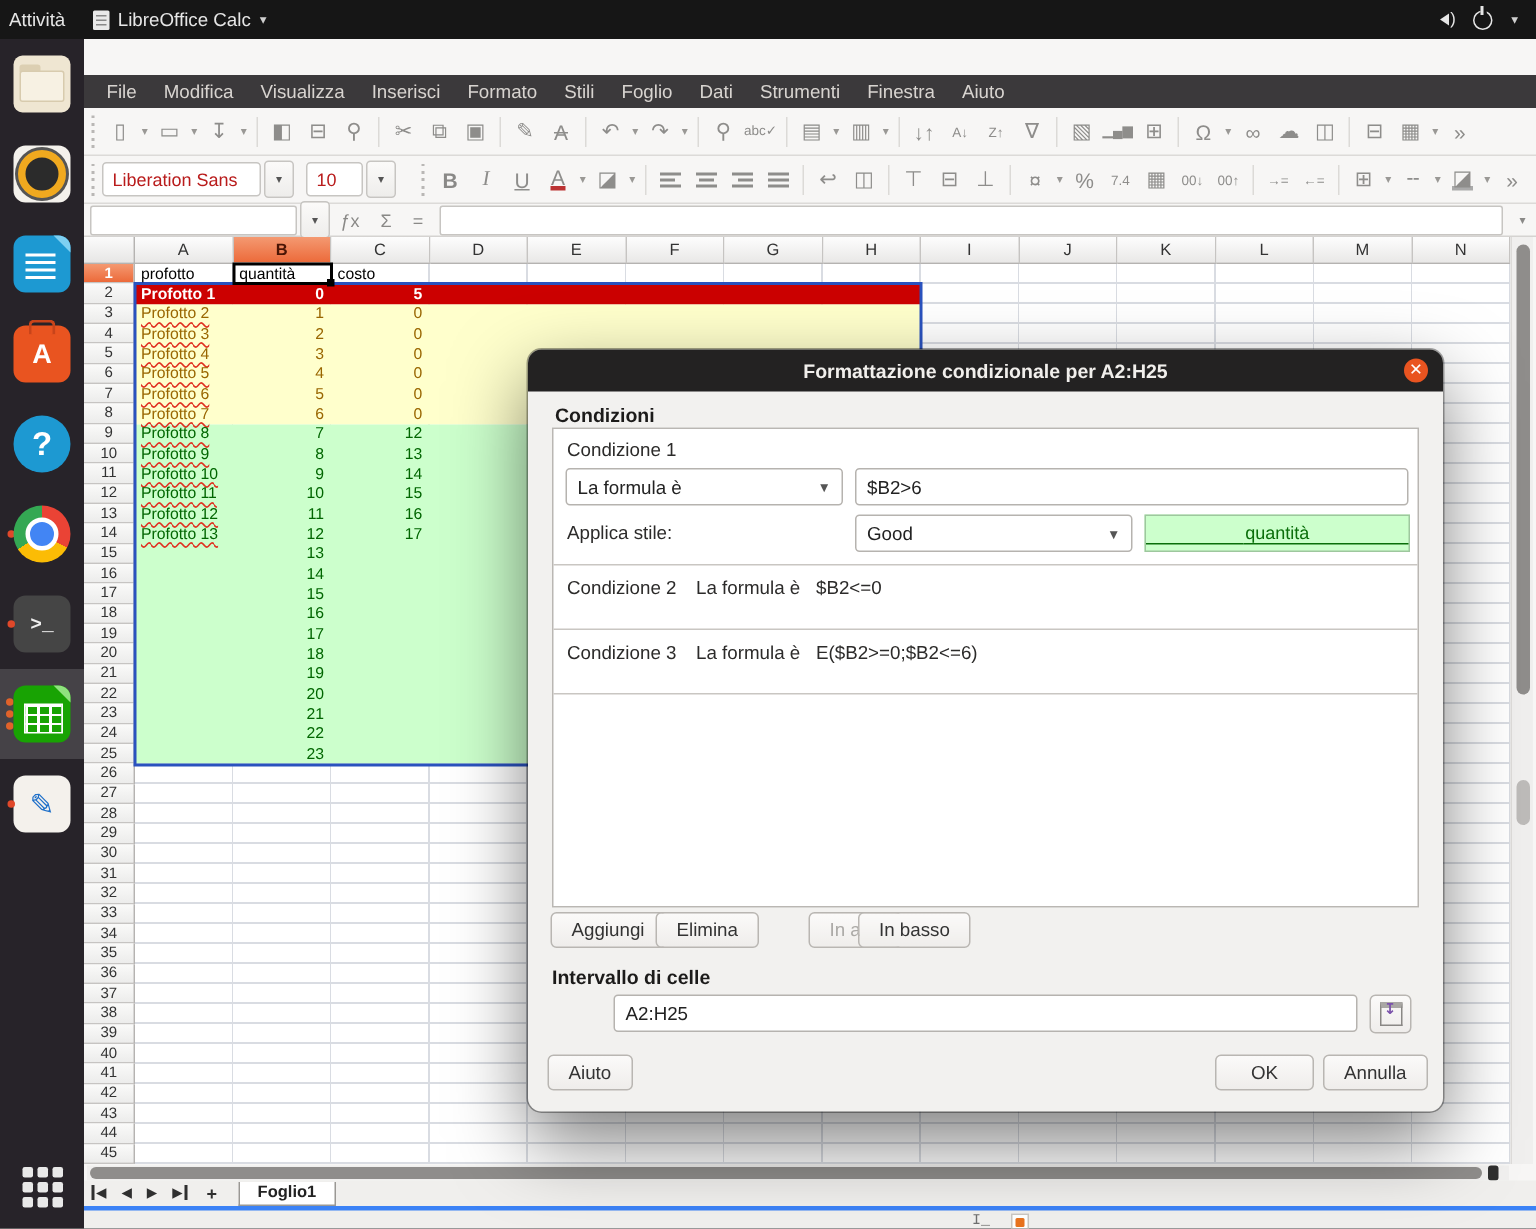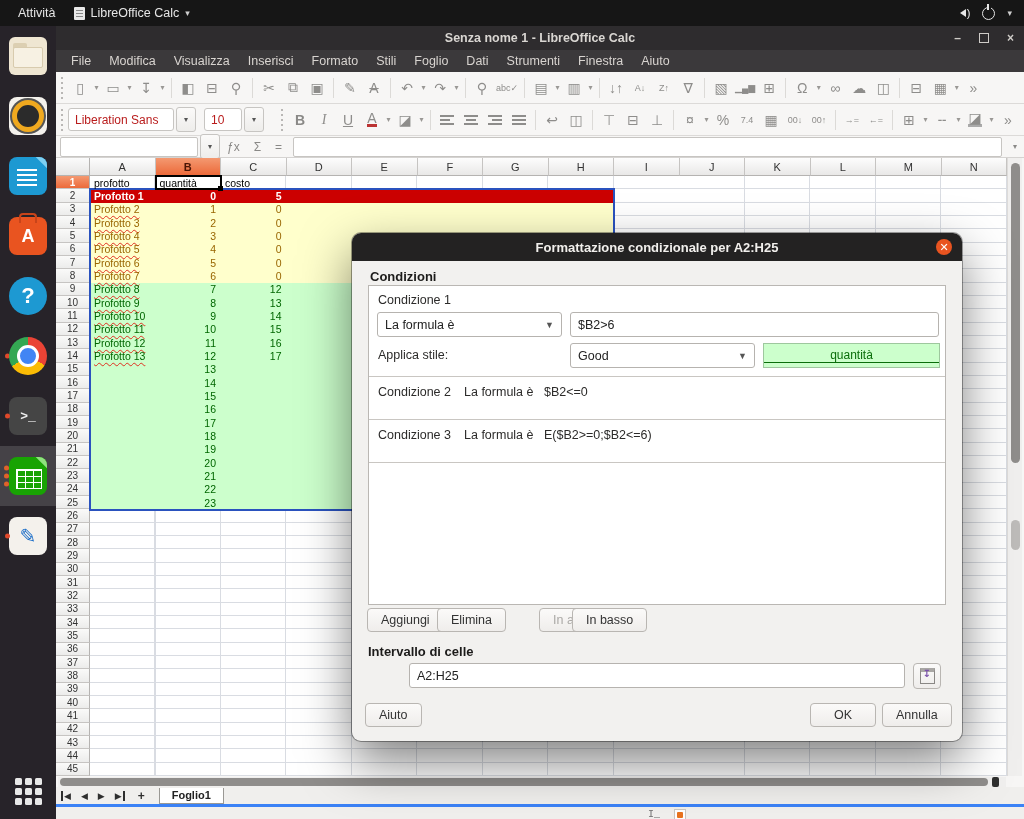--- a/index.html
+++ b/index.html
@@ -1,21 +1,21 @@
 <!DOCTYPE html>
 <html><head>
 <meta charset="utf-8">
 <style>
   html,body{margin:0;padding:0;background:#000;}
   #screen{position:relative;width:1024px;height:819px;overflow:hidden;
     font-family:"Liberation Sans","DejaVu Sans",sans-serif;background:#f0efed;}
   
   .topbar{position:absolute;left:0;top:0;width:1024px;height:26px;background:#161616;
     color:#e6e6e6;font-size:12.5px;display:flex;align-items:center;z-index:60;}
-  .tb-left{display:flex;align-items:center;gap:18px;padding-left:18px;justify-content:space-between;}
+  .tb-left{display:flex;align-items:center;gap:18px;padding-left:6px;justify-content:space-between;}
   .tb-appmenu{display:flex;align-items:center;gap:6px;}
   .doc-mini{width:11px;height:13px;background:#e9e9e9;border-radius:1px;position:relative;}
   .doc-mini::after{content:"";position:absolute;left:2px;top:3px;width:7px;height:1.5px;background:#888;
     box-shadow:0 3px 0 #888,0 6px 0 #888;}
   .tb-clock{position:absolute;left:0;right:0;text-align:center;font-weight:bold;pointer-events:none;}
   .tb-right{margin-left:auto;display:flex;align-items:center;gap:12px;padding-right:12px;}
   .spk{display:flex;align-items:center;color:#e6e6e6;font-size:11px;}
   .spk .cone{width:0;height:0;border-top:4px solid transparent;border-bottom:4px solid transparent;
     border-right:6px solid #e6e6e6;margin-right:1px;}
   .pwr{width:11px;height:11px;border:1.6px solid #e6e6e6;border-radius:50%;position:relative;}
@@ -249,28 +249,20 @@
           <i></i>
           <i></i>
           <i></i>
           <i></i>
           <i></i>
         </div>
     </div>
   </div>
 
   <div class="win">
-    <div class="titlebar">
-      <span>Senza nome 1 - LibreOffice Calc</span>
-      <span class="winctl">
-        <span>–</span>
-        <span class="rest"></span>
-        <span>×</span>
-      </span>
-    </div>
     <div class="menubar" id="menubar">
         <span class="menu-item">File</span>
         <span class="menu-item">Modifica</span>
         <span class="menu-item">Visualizza</span>
         <span class="menu-item">Inserisci</span>
         <span class="menu-item">Formato</span>
         <span class="menu-item">Stili</span>
         <span class="menu-item">Foglio</span>
         <span class="menu-item">Dati</span>
         <span class="menu-item">Strumenti</span>

